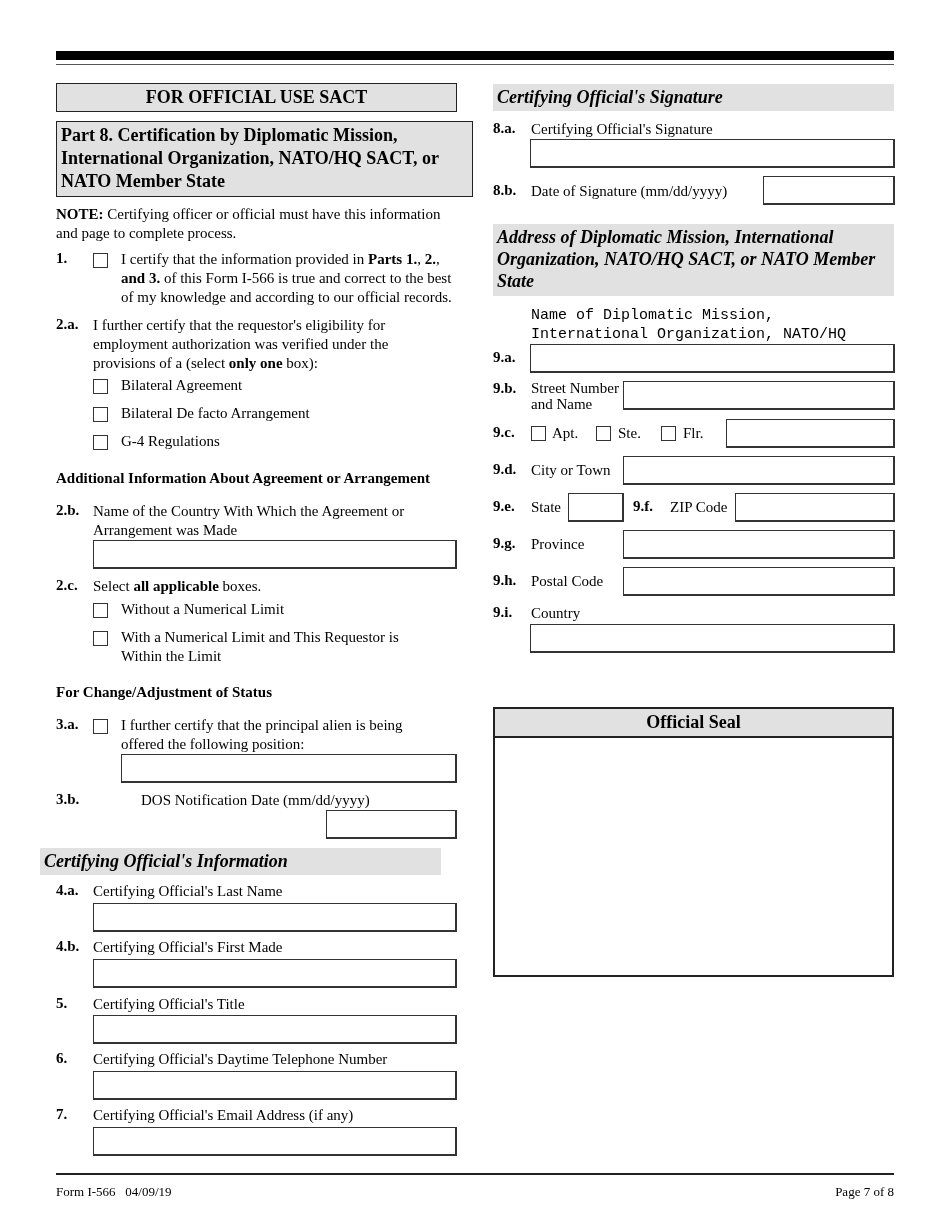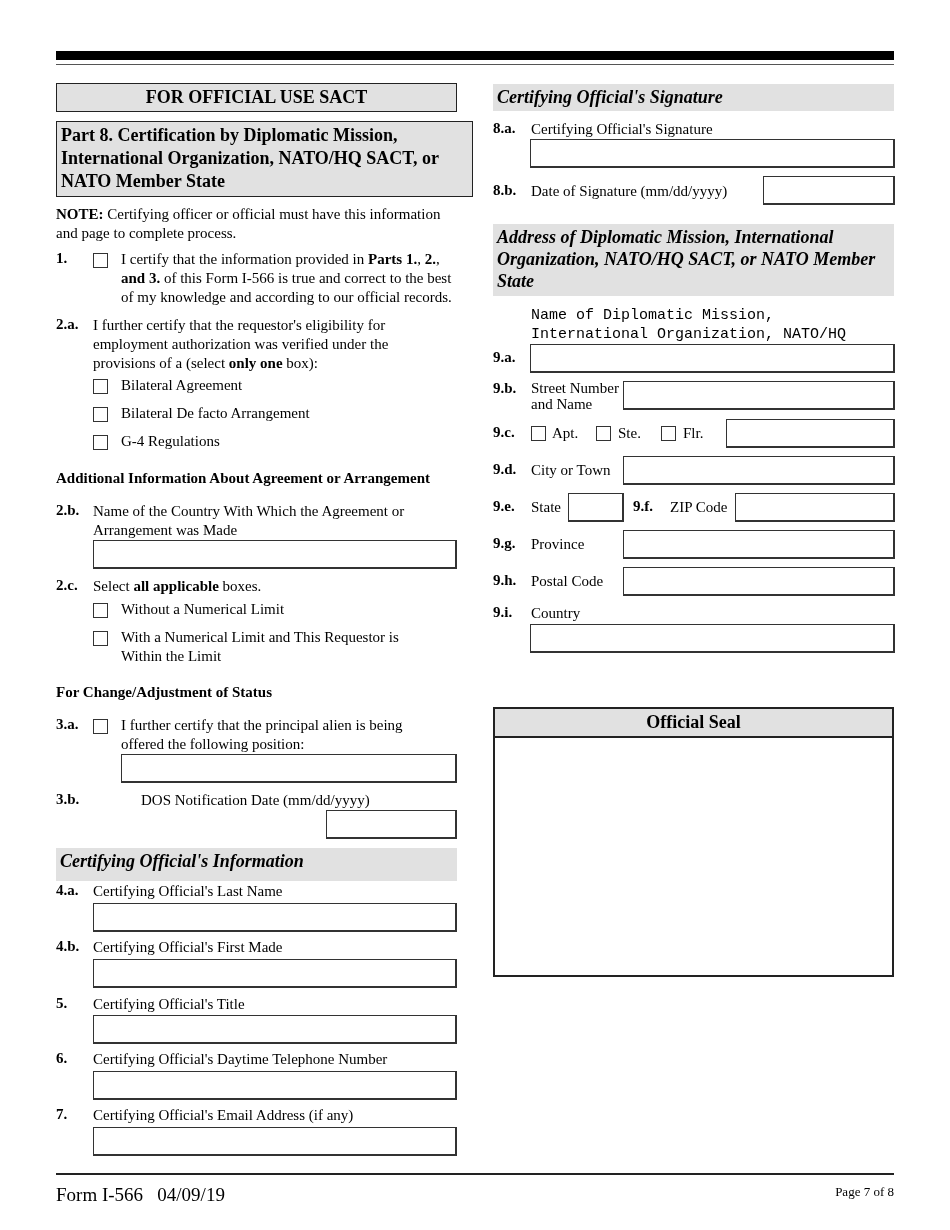--- a/index.html
+++ b/index.html
@@ -4,21 +4,21 @@
 <style>
   html, body { margin: 0; padding: 0; background: #ffffff; }
   body {
     width: 950px; height: 1230px; position: relative; overflow: hidden;
     font-family: "Liberation Serif", serif; color: #000; font-size: 15px;
   }
   .abs { position: absolute; }
   .topbar { left: 56px; top: 51px; width: 838px; height: 9px; background: #000; }
   .topline { left: 56px; top: 64px; width: 838px; height: 1px; background: #555; }
   .footline { left: 56px; top: 1173px; width: 838px; height: 2px; background: #222; }
-  .foot-left { left: 56px; top: 1184px; font-size: 19px; }
+  .foot-left { left: 56px; top: 1184px; font-size: 13px; }
   .foot-right { right: 56px; top: 1184px; font-size: 13px; }
 
   .official-box {
     left: 56px; top: 83px; width: 399px; height: 27px;
     background: #e1e1e1; border: 1px solid #222;
     font-weight: bold; font-size: 18px; text-align: center; line-height: 27px;
   }
   .part-box {
     left: 56px; top: 121px; width: 395px; height: 72px; padding: 2px 16px 0 4px;
     background: #e1e1e1; border: 1px solid #222;
@@ -92,21 +92,21 @@
 
 <span class="item-num" style="left:56px;top:716px;">3.a.</span>
 <div class="cb" style="left:93px;top:719px;"></div>
 <div class="txt" style="left:121px;top:716px;width:310px;">I further certify that the principal alien is being offered the following position:</div>
 <div class="field" style="left:121px;top:754px;width:336px;height:29px;"></div>
 
 <span class="item-num" style="left:56px;top:791px;">3.b.</span>
 <span class="txt" style="left:93px;top:791px;margin-left:48px;">DOS Notification Date (mm/dd/yyyy)</span>
 <div class="field" style="left:326px;top:810px;width:131px;height:29px;"></div>
 
-<div class="abs section-head" style="left:56px;top:848px;width:397px;height:33px;line-height:27px;">Certifying Official's Information</div>
+<div class="abs section-head" style="left:40px;top:848px;width:397px;height:27px;line-height:27px;">Certifying Official's Information</div>
 
 <span class="item-num" style="left:56px;top:882px;">4.a.</span>
 <span class="txt" style="left:93px;top:882px;">Certifying Official's Last Name</span>
 <div class="field" style="left:93px;top:903px;width:364px;height:29px;"></div>
 
 <span class="item-num" style="left:56px;top:938px;">4.b.</span>
 <span class="txt" style="left:93px;top:938px;">Certifying Official's First Made</span>
 <div class="field" style="left:93px;top:959px;width:364px;height:29px;"></div>
 
 <span class="item-num" style="left:56px;top:995px;">5.</span>

